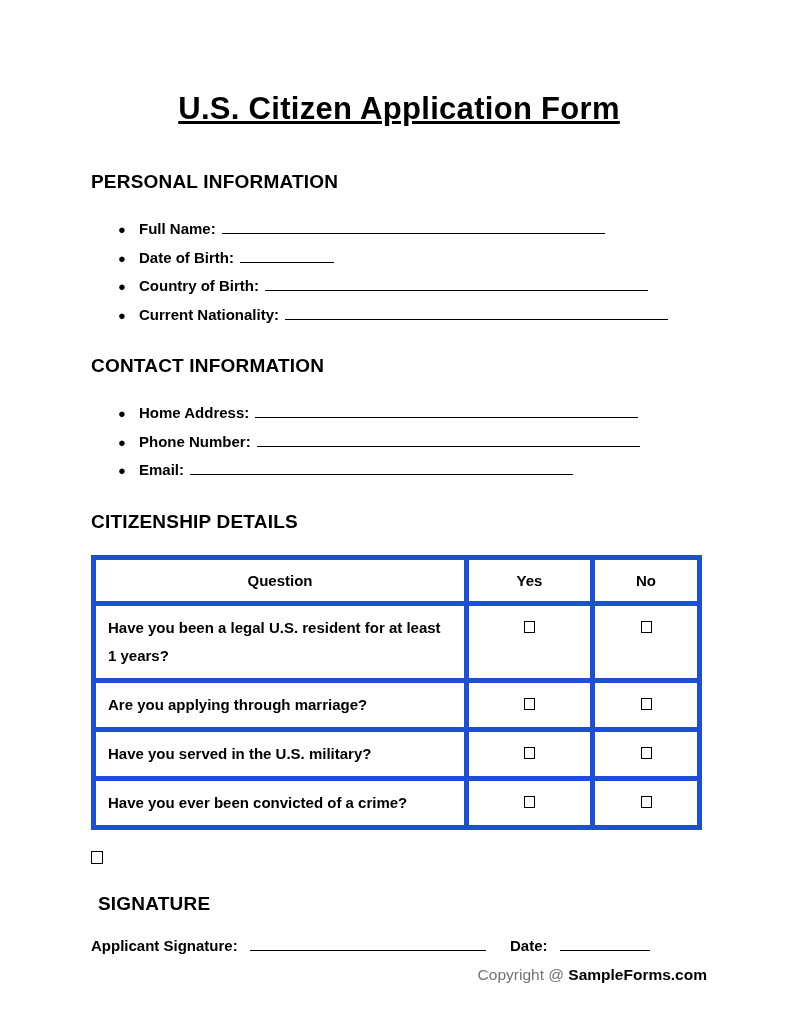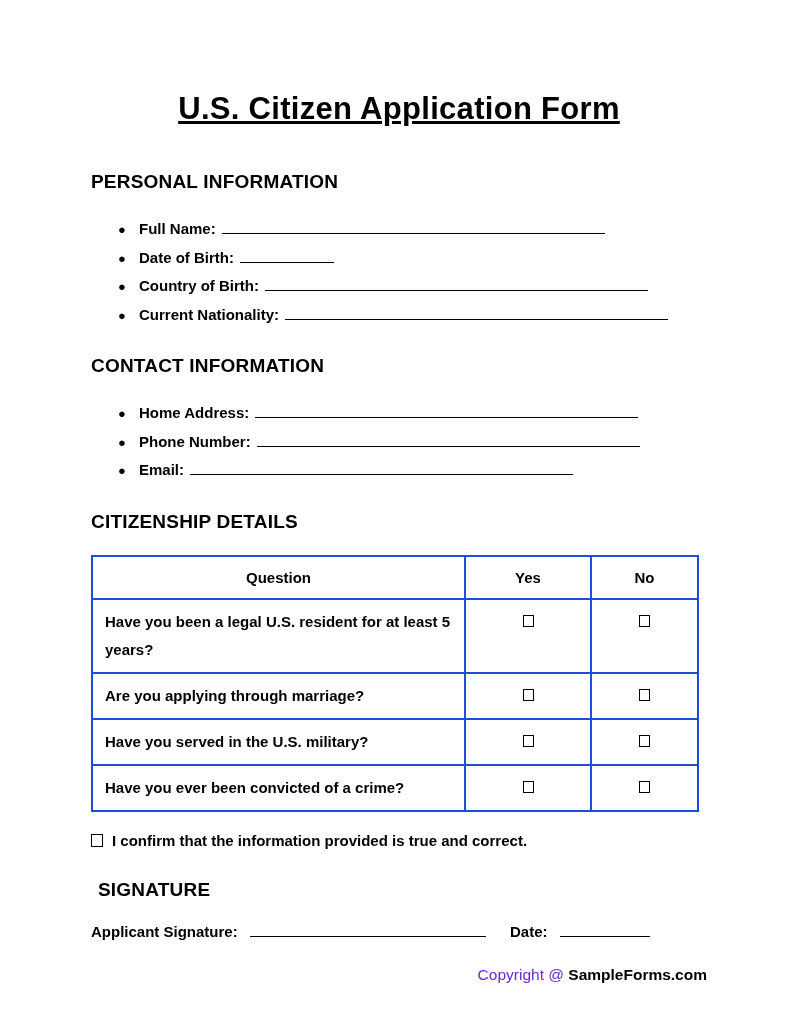--- a/index.html
+++ b/index.html
@@ -24,37 +24,37 @@
   .line { display: inline-block; height: 13px; border-bottom: 1.4px solid #000; margin-left: 6px; }
   .line-lg   { width: 383px; }
   .line-dob  { width: 94px; }
   .line-sig  { width: 236px; margin-right: 8px; }
   .line-date { width: 90px; }
 
   table.citizenship-table { border-collapse: collapse; width: 606px; margin: 14px 0 20px 0; table-layout: fixed; }
   .col-q   { width: 373px; }
   .col-yes { width: 126px; }
   .col-no  { width: 107px; }
-  table.citizenship-table th, table.citizenship-table td { border: 2px solid #1d4ed8; }
+  table.citizenship-table th, table.citizenship-table td { border: 5px solid #1d4ed8; }
   table.citizenship-table th { font-weight: 700; padding: 12px 8px; text-align: center; font-size: 15px; }
   td.q-cell { font-weight: 700; text-align: left; padding: 8px 12px; line-height: 28px; vertical-align: top; font-size: 15px; }
   td.cb-cell { text-align: center; vertical-align: top; padding-top: 13px; }
 
   .cb { display: inline-block; width: 11px; height: 12px; border: 1.7px solid #000; background: #fff; }
 
   .confirm-row { display: flex; align-items: baseline; gap: 9px; font-weight: 700; font-size: 15px; margin-bottom: 30px; }
   .confirm-row .cb { width: 12px; height: 13px; position: relative; top: 1px; }
 
   .signature-heading { margin-bottom: 22px; margin-left: 7px; }
   .sig-row { font-size: 15px; white-space: nowrap; }
   .sig-row .lbl { margin-right: 2px; }
   .sig-row .date-lbl { margin-left: 12px; }
 
   .footer { position: absolute; top: 966px; right: 91px; font-size: 15.5px; color: #555555; }
-  .footer .copyright { color: #6d28d9; text-align: right; }
+  .footer .copyright { color: #737373; text-align: right; }
   .footer a.brand-link { color: #000000; font-weight: 700; text-decoration: none; cursor: pointer; }
 </style>
 </head>
 <body>
 
 <div class="page">
 
   <h1 class="title">U.S. Citizen Application Form</h1>
 
   <section>
@@ -115,21 +115,21 @@
         </colgroup>
       <thead>
         <tr>
           <th>Question</th>
           <th>Yes</th>
           <th>No</th>
         </tr>
       </thead>
       <tbody>
         <tr>
-          <td class="q-cell">Have you been a legal U.S. resident for at least 5 years?</td>
+          <td class="q-cell">Have you been a legal U.S. resident for at least 1 years?</td>
           <td class="cb-cell"><span class="cb"></span></td>
           <td class="cb-cell"><span class="cb"></span></td>
         </tr>
         <tr>
           <td class="q-cell">Are you applying through marriage?</td>
           <td class="cb-cell"><span class="cb"></span></td>
           <td class="cb-cell"><span class="cb"></span></td>
         </tr>
         <tr>
           <td class="q-cell">Have you served in the U.S. military?</td>
@@ -140,21 +140,20 @@
           <td class="q-cell">Have you ever been convicted of a crime?</td>
           <td class="cb-cell"><span class="cb"></span></td>
           <td class="cb-cell"><span class="cb"></span></td>
         </tr>
       </tbody>
     </table>
   </section>
 
   <div class="confirm-row">
     <span class="cb"></span>
-    <span>I confirm that the information provided is true and correct.</span>
   </div>
 
   <section>
     <h2 class="section-heading signature-heading">SIGNATURE</h2>
     <div class="sig-row">
       <span class="lbl">Applicant Signature:</span>
       <span class="line line-sig"></span>
       <span class="lbl date-lbl">Date:</span>
       <span class="line line-date"></span>
     </div>

